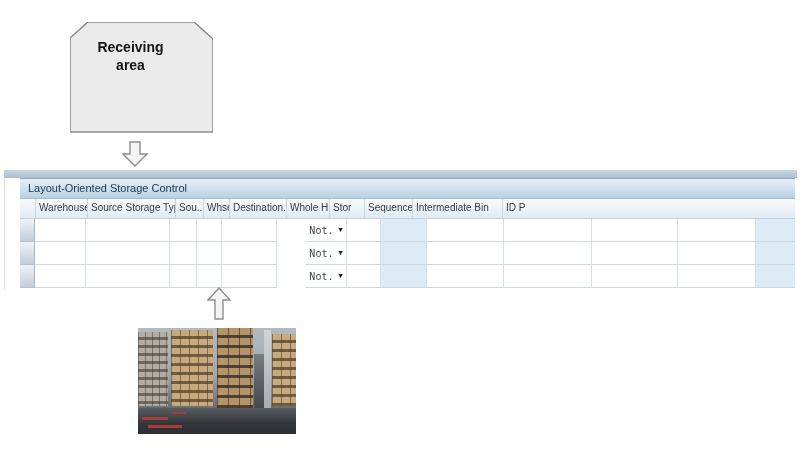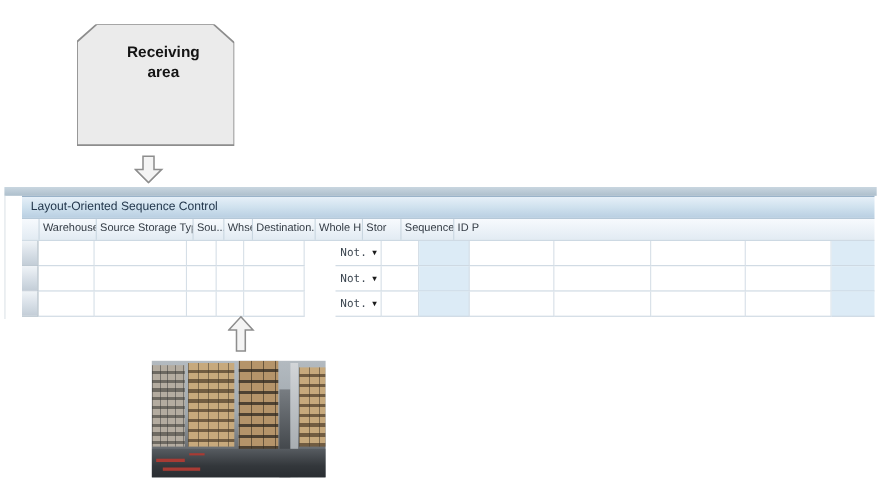--- a/index.html
+++ b/index.html
@@ -2,21 +2,21 @@
 <html><head>
 <meta charset="utf-8">
 <style>
   html,body{margin:0;padding:0;background:#fff;}
   .canvas{position:relative;width:800px;height:450px;background:#ffffff;overflow:hidden;
           font-family:"Liberation Sans",sans-serif;}
 
   
   .shape-wrap{position:absolute;left:70px;top:22px;width:143px;height:111px;}
   .shape-wrap svg{position:absolute;left:0;top:0;}
-  .shape-label{position:absolute;left:108px;top:38px;width:81px;text-align:center;
+  .shape-label{position:absolute;left:90px;top:38px;width:81px;text-align:center;
                font-weight:bold;font-size:14px;line-height:18px;color:#141414;}
 
   
   .arrow{position:absolute;}
   .arrow polygon{fill:#f4f4f4;stroke:#8d8d8d;stroke-width:1.4;}
 
   
   .strip{position:absolute;left:4px;top:170px;width:793px;height:8px;
          background:linear-gradient(180deg,#c9d6e0,#adbfcc);}
   .panel-edge{position:absolute;left:4px;top:178px;width:1px;height:112px;background:#dde3e8;}
@@ -78,32 +78,33 @@
   <div class="shape-label">Receiving area</div>
 
   <svg class="arrow" style="left:122px;top:141px;" width="27" height="26" viewBox="0 0 27 26">
     <polygon points="8,1 18,1 18,13 25,13 13,25 1,13 8,13"></polygon>
   </svg>
 
   <div class="strip"></div>
   <div class="panel-edge"></div>
 
   <div class="table-wrap">
-    <div class="titlebar">Layout-Oriented Sequence Control</div>
+    <div class="titlebar">Layout-Oriented Storage Control</div>
 
     <div class="thead">
       <div class="th c0"></div>
       <div class="th c1">Warehouse...</div>
       <div class="th c2">Source Storage Type</div>
       <div class="th c3">Sou...</div>
       <div class="th c4">Whse</div>
       <div class="th c5">Destination...</div>
       <div class="th c6">Whole HU</div>
       <div class="th c7">Stor</div>
       <div class="th c8">Sequence...</div>
+      <div class="th c11">Intermediate Bin</div>
       <div class="th c13">ID P</div>
     </div>
 
     <div class="tr">
       <div class="td c0 sel"></div>
       <div class="td c1"></div>
       <div class="td c2"></div>
       <div class="td c3"></div>
       <div class="td c4"></div>
       <div class="td c5"></div>

